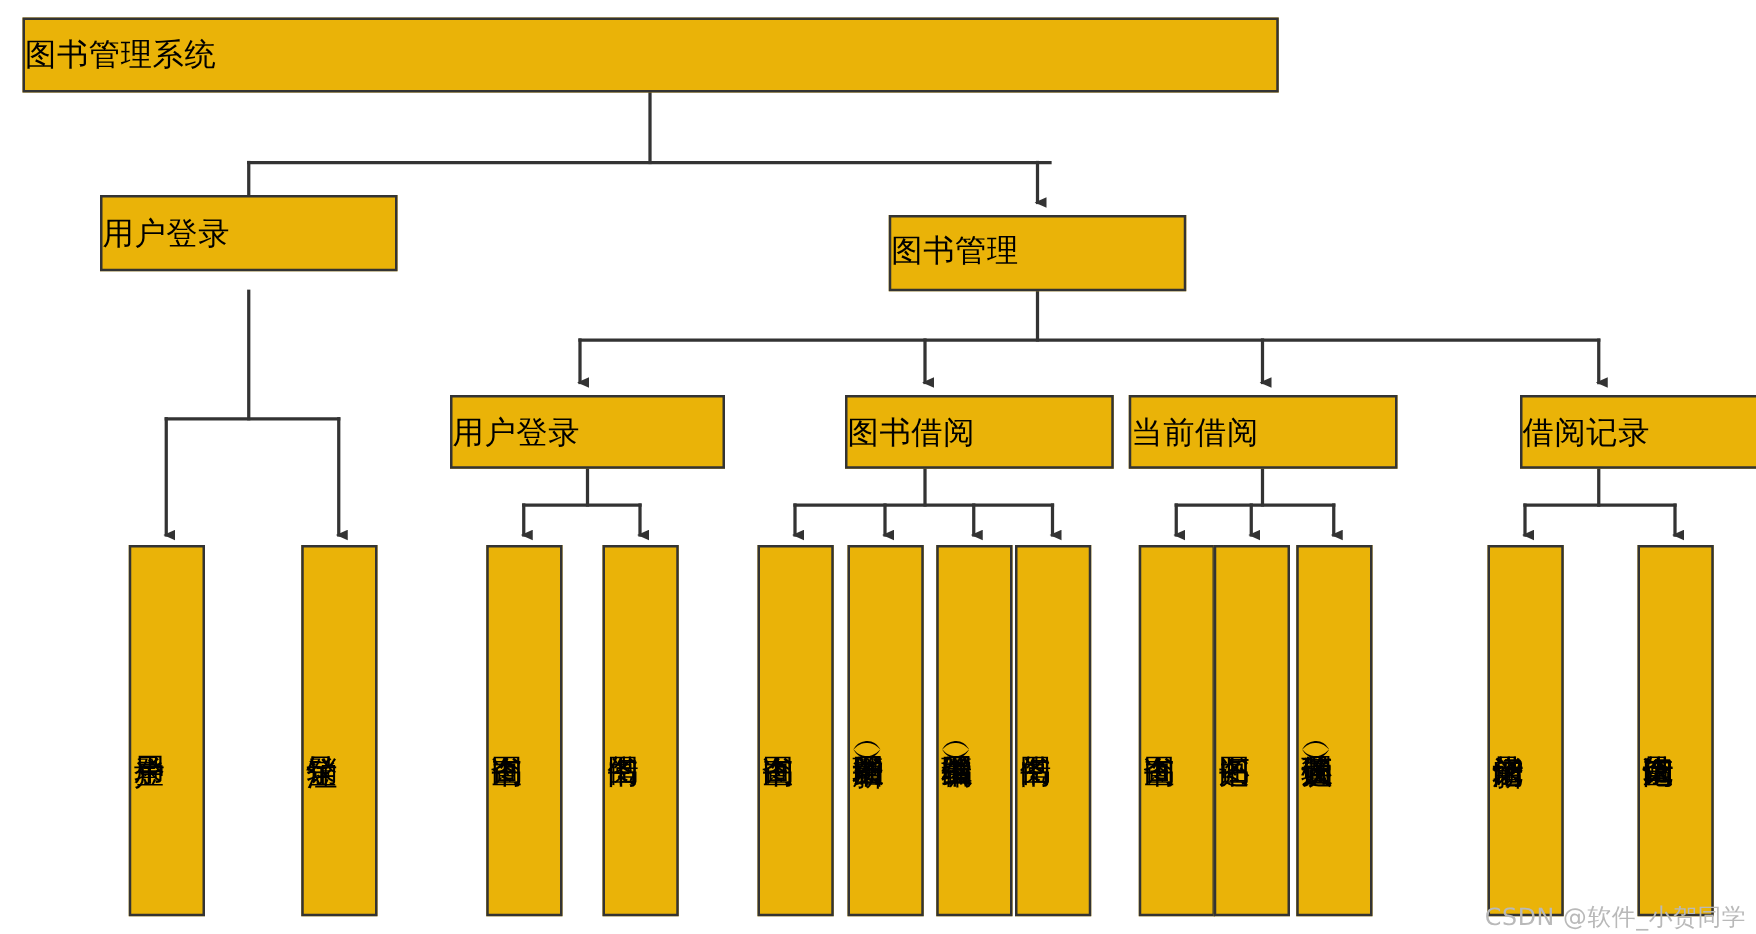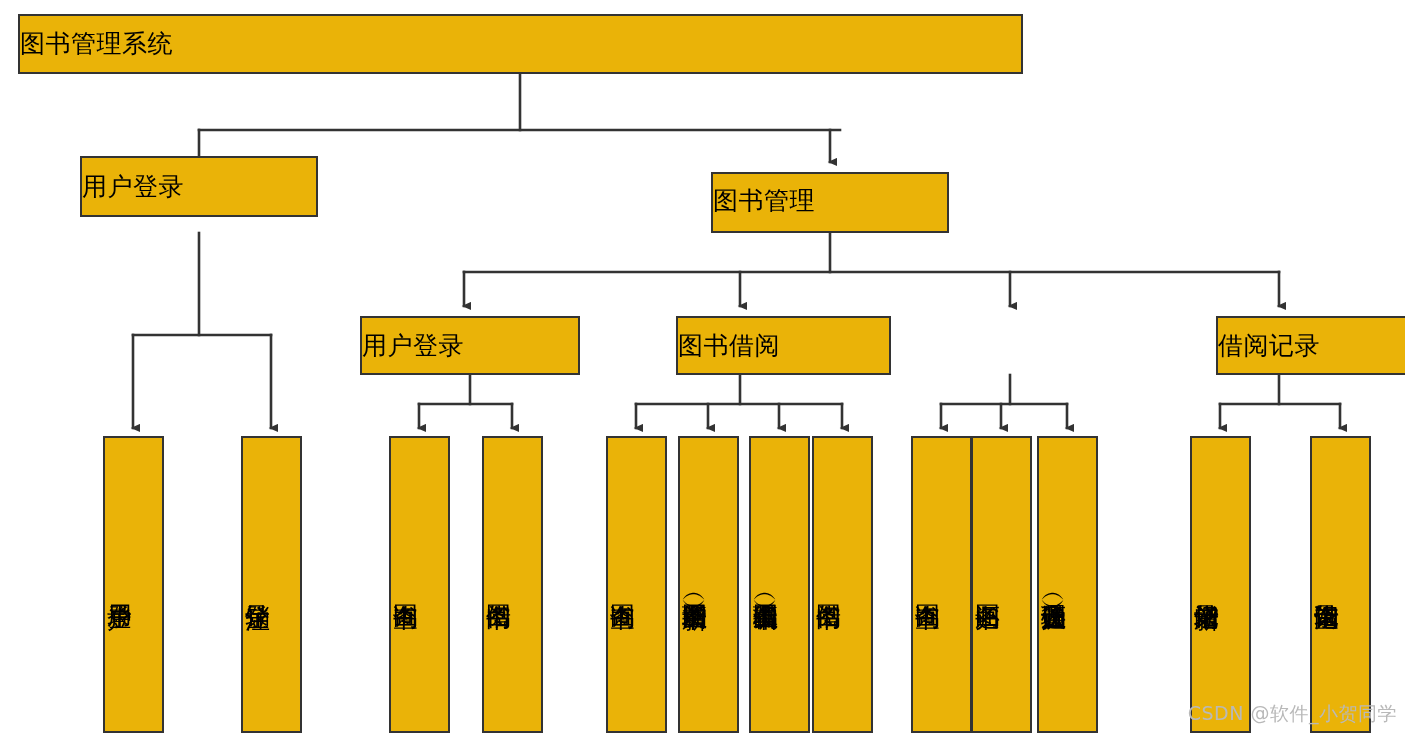--- a/index.html
+++ b/index.html
@@ -53,21 +53,21 @@
     text-align: center;
   }
   .htext {
     white-space: nowrap;
     display: block;
     text-align: center;
   }
   #watermark {
     position: absolute;
     right: 8px;
-    bottom: 20px;
+    bottom: 0;
     font-size: 19px;
     color: #b9b9b9;
     font-family: "DejaVu Sans", "Liberation Sans", sans-serif;
     white-space: nowrap;
     letter-spacing: 0.5px;
   }
 </style>
 </head>
 <body>
 
@@ -136,20 +136,23 @@
   </div>
 
   <div class="node wide" style="left:360px; top:316px; width:220px; height:59px;">
     <span class="htext">用户登录</span>
   </div>
 
   <div class="node wide" style="left:633px; top:316px; width:215px; height:59px;margin-left:43px;">
     <span class="htext">图书借阅</span>
   </div>
 
+  <div class="node wide" style="left:903px; top:316px; width:215px; height:59px;">
+    <span class="htext">当前借阅</span>
+  </div>
 
   <div class="node wide" style="left:1172px; top:316px; width:216px; height:59px;margin-left:44px;">
     <span class="htext">借阅记录</span>
   </div>
 
   <div class="node leaf" style="left:103px; top:436px; width:61px; height:297px;">
     <span class="vtext">用户登录</span>
   </div>
   <div class="node leaf" style="left:241px; top:436px; width:61px; height:297px;">
     <span class="vtext">注销登录</span>

